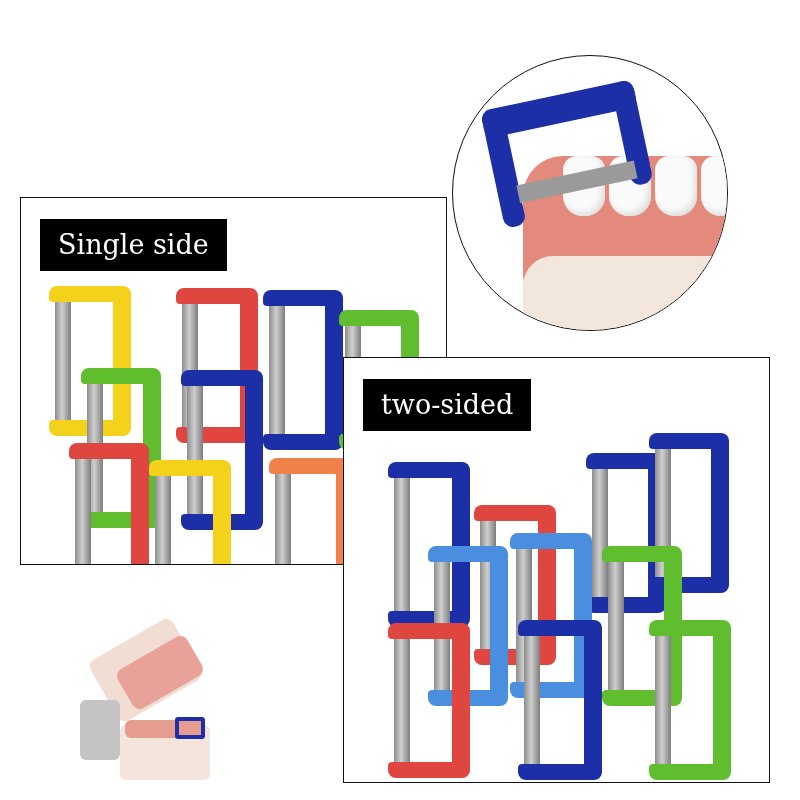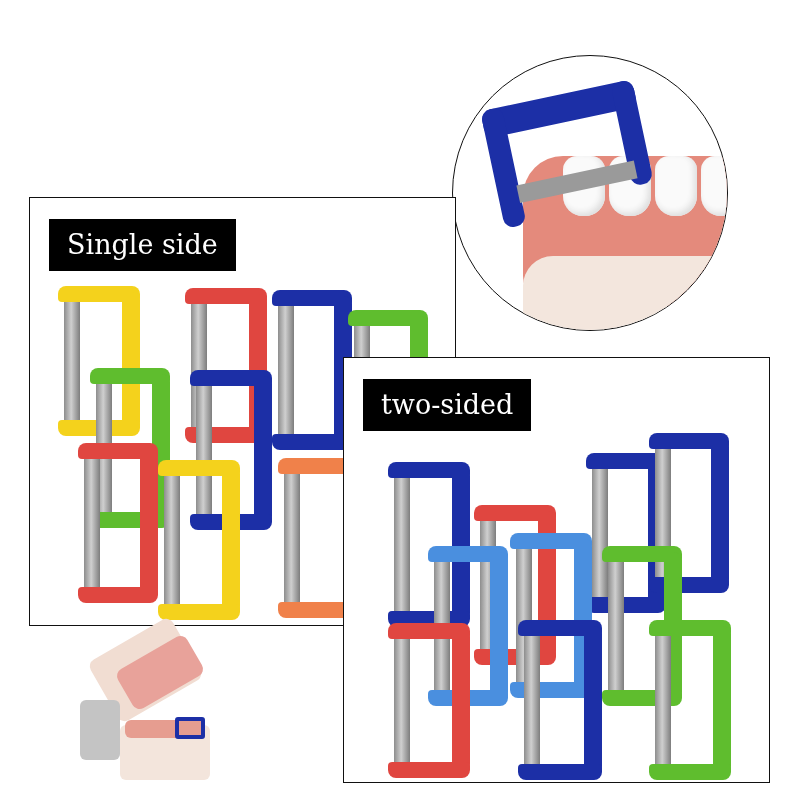--- a/index.html
+++ b/index.html
@@ -28,21 +28,21 @@
     <div style="flex:1;background:#fafafa;border-radius:14px 14px 20px 20px;box-shadow:inset -3px -3px 6px #ddd;"></div>
   </div>
   <div style="position:absolute;left:38px;top:38px;width:155px;height:120px;transform:rotate(-12deg);">
     <div style="position:absolute;left:0;top:0;right:0;height:28px;background:#1c2fa6;border-radius:10px;"></div>
     <div style="position:absolute;left:0;top:0;width:22px;bottom:0;background:#1c2fa6;border-radius:10px;"></div>
     <div style="position:absolute;right:0;top:0;width:22px;bottom:15px;background:#1c2fa6;border-radius:10px;"></div>
     <div style="position:absolute;left:20px;top:80px;width:120px;height:18px;background:#9a9a9a;"></div>
   </div>
 </div>
 
-<div class="panel" style="left:29px;top:197px;width:427px;height:429px;">
+<div class="panel" style="left:20px;top:197px;width:427px;height:368px;">
   <div class="label" style="left:19px;top:21px;">Single side</div>
   <div id="single-strips">
       <div class="strip" style="left: 28px; top: 88px; width: 82px; height: 150px;">
         <div class="metal"></div>
         <div class="top" style="background:#f4d21c"></div>
         <div class="side" style="background:#f4d21c"></div>
         <div class="bot" style="background:#f4d21c"></div>
       </div>
       <div class="strip" style="left: 155px; top: 90px; width: 82px; height: 155px;">
         <div class="metal"></div>

